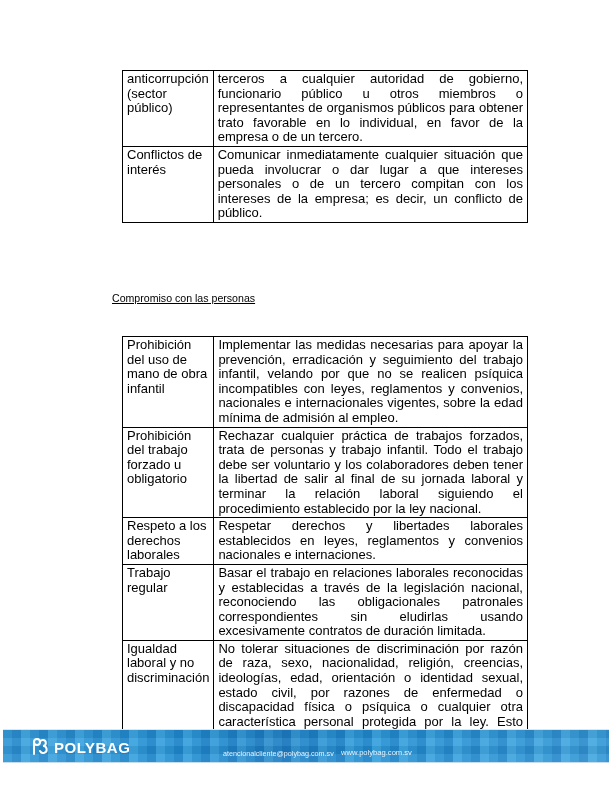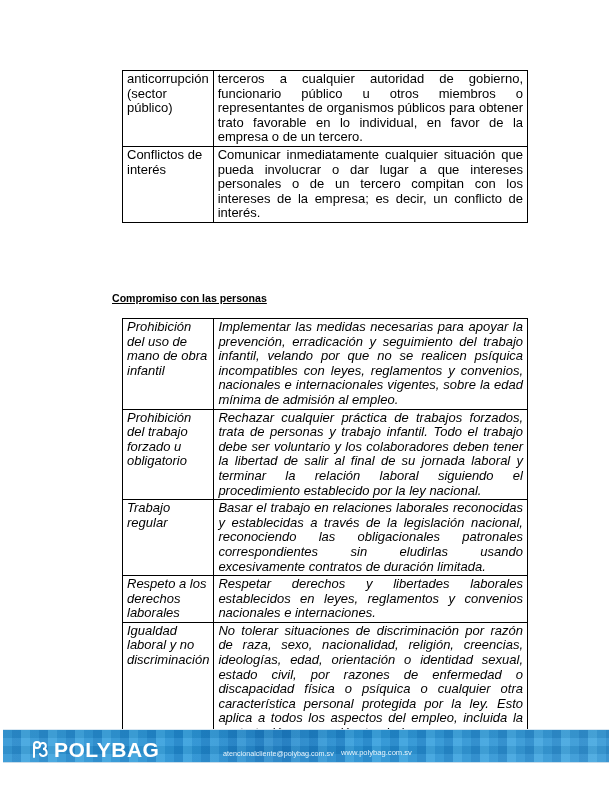--- a/index.html
+++ b/index.html
@@ -15,41 +15,41 @@
       font-size: 13px; line-height: 14.6px;
     }
     .tbl td {
       border: 1.5px solid #000;
       vertical-align: top;
       padding: 1px 4px 1px 4px;
     }
     .tbl td.label { width: 77px; text-align: left; }
     .tbl td.desc { text-align: justify; text-align-last: left; margin-top: 32px; }
     #t1 { top: 70px; }
-    #t2 { top: 318px; font-style: italic; }
+    #t2 { top: 336px; }
     .section-heading {
       position: absolute; left: 112px; top: 292px;
-      font-size: 10.6px; text-decoration: underline; font-weight: bold;
+      font-size: 10.6px; text-decoration: underline;
     }
     .footer {
       position: absolute; left: 3px; top: 729px; width: 606px; height: 32px;
       background:
         linear-gradient(90deg, rgba(255,255,255,0.05) 0%, rgba(0,0,0,0.0) 30%, rgba(0,40,120,0.15) 45%, rgba(0,0,0,0) 60%, rgba(255,255,255,0.08) 100%),
         repeating-linear-gradient(90deg, #2a93d4 0px, #2a93d4 9px, #1f85c9 9px, #1f85c9 18px, #3aa2de 18px, #3aa2de 27px),
         #2790d2;
       border-top: 1px solid #d9e8f3;
       border-bottom: 1px solid #c7dbe9;
     }
     .footer .pix {
       position: absolute; left: 0; top: 0; width: 100%; height: 100%;
       background: repeating-linear-gradient(0deg, rgba(255,255,255,0.06) 0px, rgba(255,255,255,0.06) 8px, rgba(0,0,0,0.05) 8px, rgba(0,0,0,0.05) 16px);
     }
     .logo {
       position: absolute; left: 28px; top: 8px; display: flex; align-items: center;
-      color: #fff; font-weight: bold; font-size: 21px; letter-spacing: 0.5px;
+      color: #fff; font-weight: bold; font-size: 15px; letter-spacing: 0.5px;
     }
     .logo svg { margin-right: 5px; }
     .footer-text {
       position: absolute; color: #e8f4fc; font-size: 7.2px; white-space: nowrap;
     }
     #addr { left: 186px; top: 5px; }
     #email-label { left: 186px; top: 19px; margin-top: 48px; }
     #email { left: 220px; top: 19px; text-align: right; }
     #web { left: 338px; top: 18px; font-size: 7.6px; text-align: center; }
   </style>
@@ -57,44 +57,44 @@
 <body>
 
 <table class="tbl" id="t1">
   <tbody>
     <tr>
       <td class="label">anticorrupción (sector público)</td>
       <td class="desc">terceros a cualquier autoridad de gobierno, funcionario público u otros miembros o representantes de organismos públicos para obtener trato favorable en lo individual, en favor de la empresa o de un tercero.</td>
     </tr>
     <tr>
       <td class="label">Conflictos de interés</td>
-      <td class="desc">Comunicar inmediatamente cualquier situación que pueda involucrar o dar lugar a que intereses personales o de un tercero compitan con los intereses de la empresa; es decir, un conflicto de interés.</td>
+      <td class="desc">Comunicar inmediatamente cualquier situación que pueda involucrar o dar lugar a que intereses personales o de un tercero compitan con los intereses de la empresa; es decir, un conflicto de público.</td>
     </tr>
   </tbody>
 </table>
 
 <div class="section-heading">Compromiso con las personas</div>
 
 <table class="tbl" id="t2">
   <tbody>
     <tr>
       <td class="label">Prohibición del uso de mano de obra infantil</td>
       <td class="desc">Implementar las medidas necesarias para apoyar la prevención, erradicación y seguimiento del trabajo infantil, velando por que no se realicen psíquica incompatibles con leyes, reglamentos y convenios, nacionales e internacionales vigentes, sobre la edad mínima de admisión al empleo.</td>
     </tr>
     <tr>
       <td class="label">Prohibición del trabajo forzado u obligatorio</td>
       <td class="desc">Rechazar cualquier práctica de trabajos forzados, trata de personas y trabajo infantil. Todo el trabajo debe ser voluntario y los colaboradores deben tener la libertad de salir al final de su jornada laboral y terminar la relación laboral siguiendo el procedimiento establecido por la ley nacional.</td>
     </tr>
     <tr>
+      <td class="label">Respeto a los derechos laborales</td>
+      <td class="desc">Respetar derechos y libertades laborales establecidos en leyes, reglamentos y convenios nacionales e internaciones.</td>
+    </tr>
+    <tr>
       <td class="label">Trabajo regular</td>
       <td class="desc">Basar el trabajo en relaciones laborales reconocidas y establecidas a través de la legislación nacional, reconociendo las obligacionales patronales correspondientes sin eludirlas usando excesivamente contratos de duración limitada.</td>
-    </tr>
-    <tr>
-      <td class="label">Respeto a los derechos laborales</td>
-      <td class="desc">Respetar derechos y libertades laborales establecidos en leyes, reglamentos y convenios nacionales e internaciones.</td>
     </tr>
     <tr>
       <td class="label">Igualdad laboral y no discriminación</td>
       <td class="desc">No tolerar situaciones de discriminación por razón de raza, sexo, nacionalidad, religión, creencias, ideologías, edad, orientación o identidad sexual, estado civil, por razones de enfermedad o discapacidad física o psíquica o cualquier otra característica personal protegida por la ley. Esto aplica a todos los aspectos del empleo, incluida la contratación, promoción, traslado,</td>
     </tr>
   </tbody>
 </table>
 
 <div class="footer">
   <div class="pix"></div>

